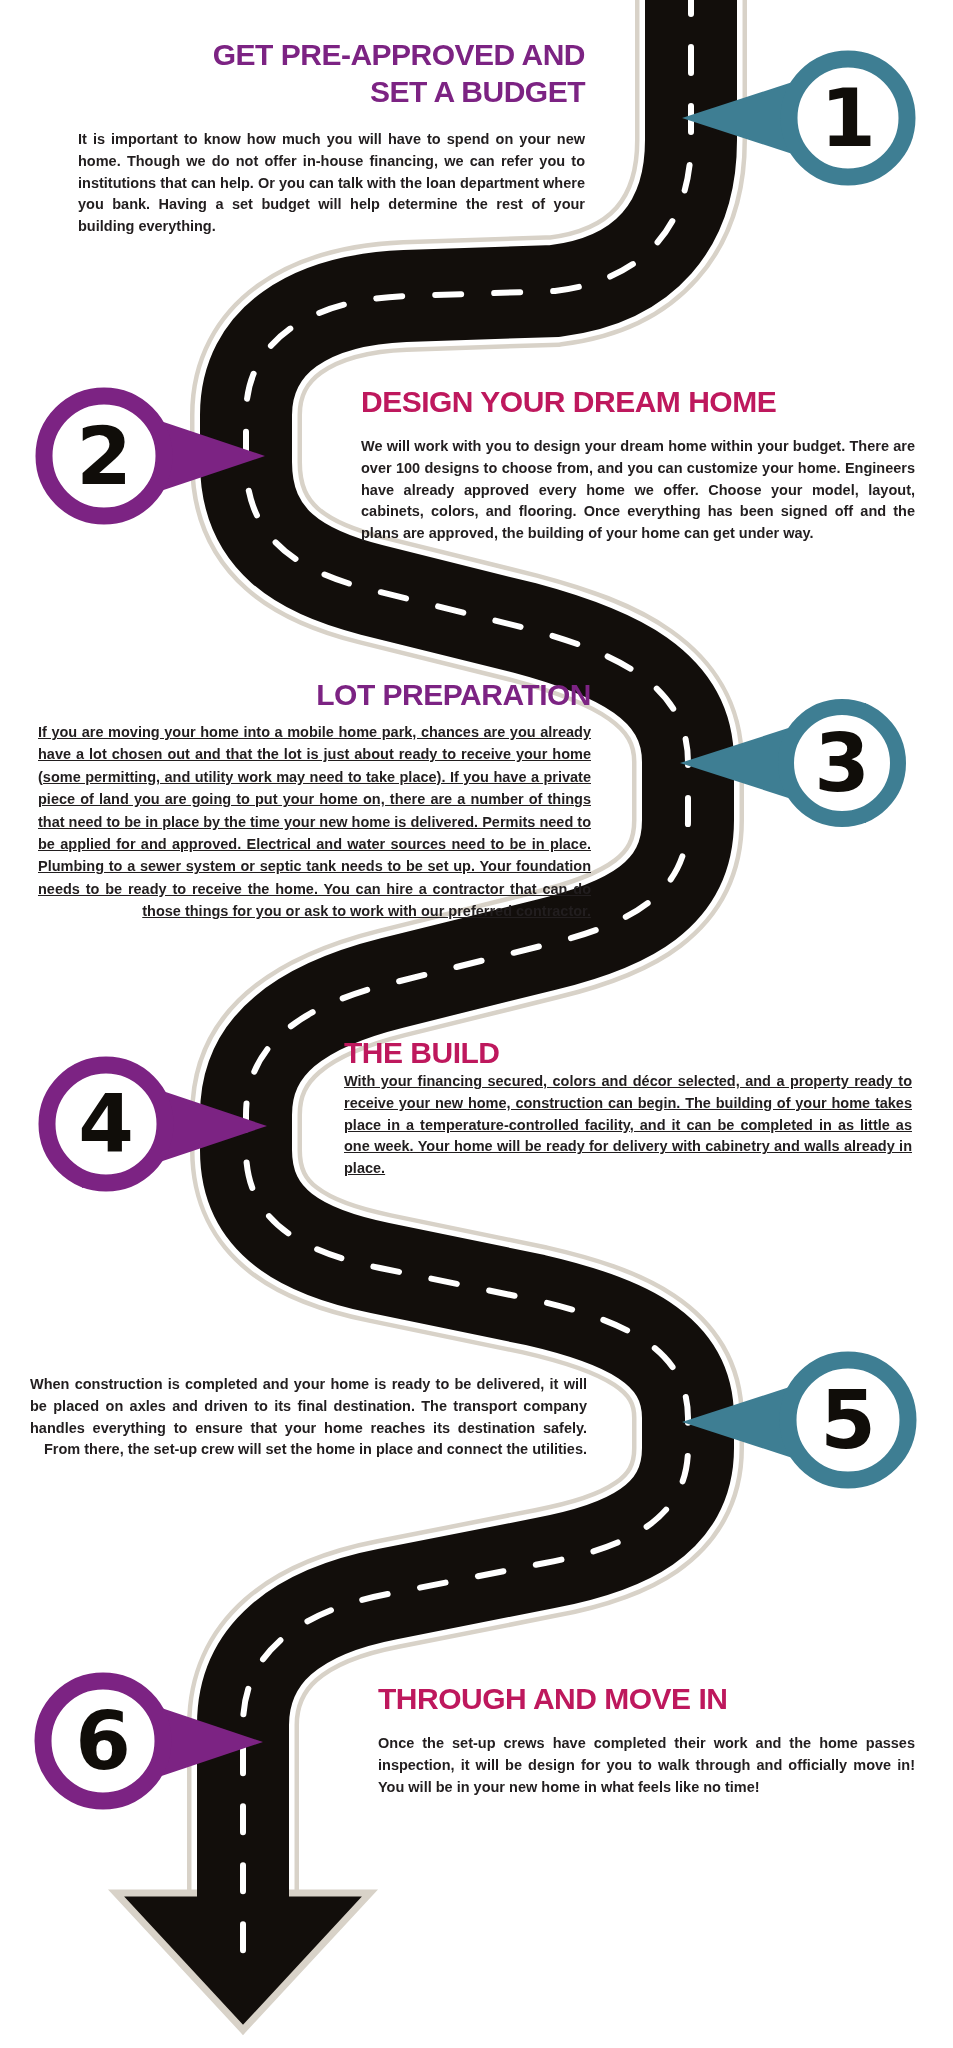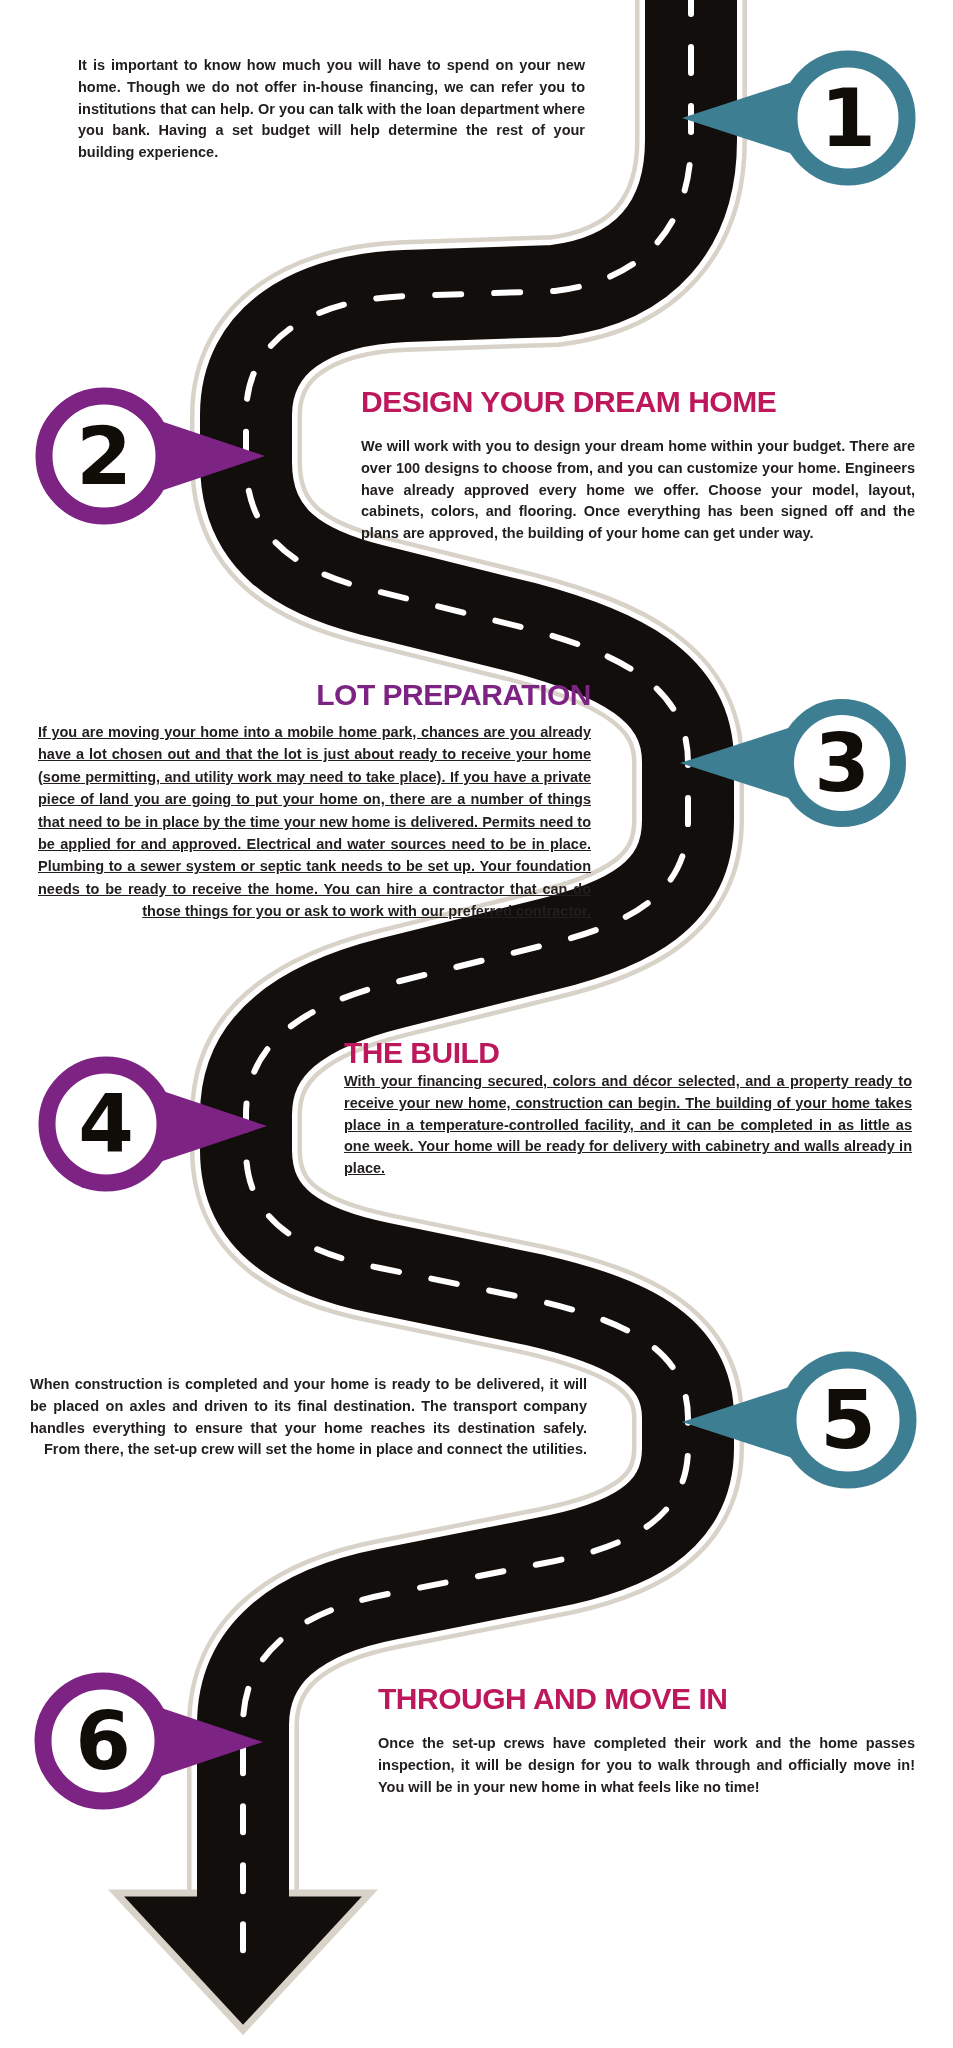--- a/index.html
+++ b/index.html
@@ -168,21 +168,25 @@
     </g>
 
     <g>
       <polygon points="263,1742 78,1680 78,1804" fill="#7C2383"></polygon>
       <circle cx="103" cy="1741" r="60" fill="#FFFFFF" stroke="#7C2383" stroke-width="17"></circle>
       <text class="marker-number" x="103" y="1769" text-anchor="middle">6</text>
     </g>
   </svg>
 
   <div class="section" id="sec1">
-    <p class="step-body">It is important to know how much you will have to spend on your new home. Though we do not offer in-house financing, we can refer you to institutions that can help. Or you can talk with the loan department where you bank. Having a set budget will help determine the rest of your building experience.</p>
+    <h2 class="step-title title-purple align-right">
+      <span>GET PRE-APPROVED AND</span>
+      <span>SET A BUDGET</span>
+    </h2>
+    <p class="step-body">It is important to know how much you will have to spend on your new home. Though we do not offer in-house financing, we can refer you to institutions that can help. Or you can talk with the loan department where you bank. Having a set budget will help determine the rest of your building everything.</p>
   </div>
 
   <div class="section" id="sec2">
     <h2 class="step-title title-teal">
       <span>DESIGN YOUR DREAM HOME</span>
     </h2>
     <p class="step-body">We will work with you to design your dream home within your budget. There are over 100 designs to choose from, and you can customize your home. Engineers have already approved every home we offer. Choose your model, layout, cabinets, colors, and flooring. Once everything has been signed off and the plans are approved, the building of your home can get under way.</p>
   </div>
 
   <div class="section" id="sec3">

